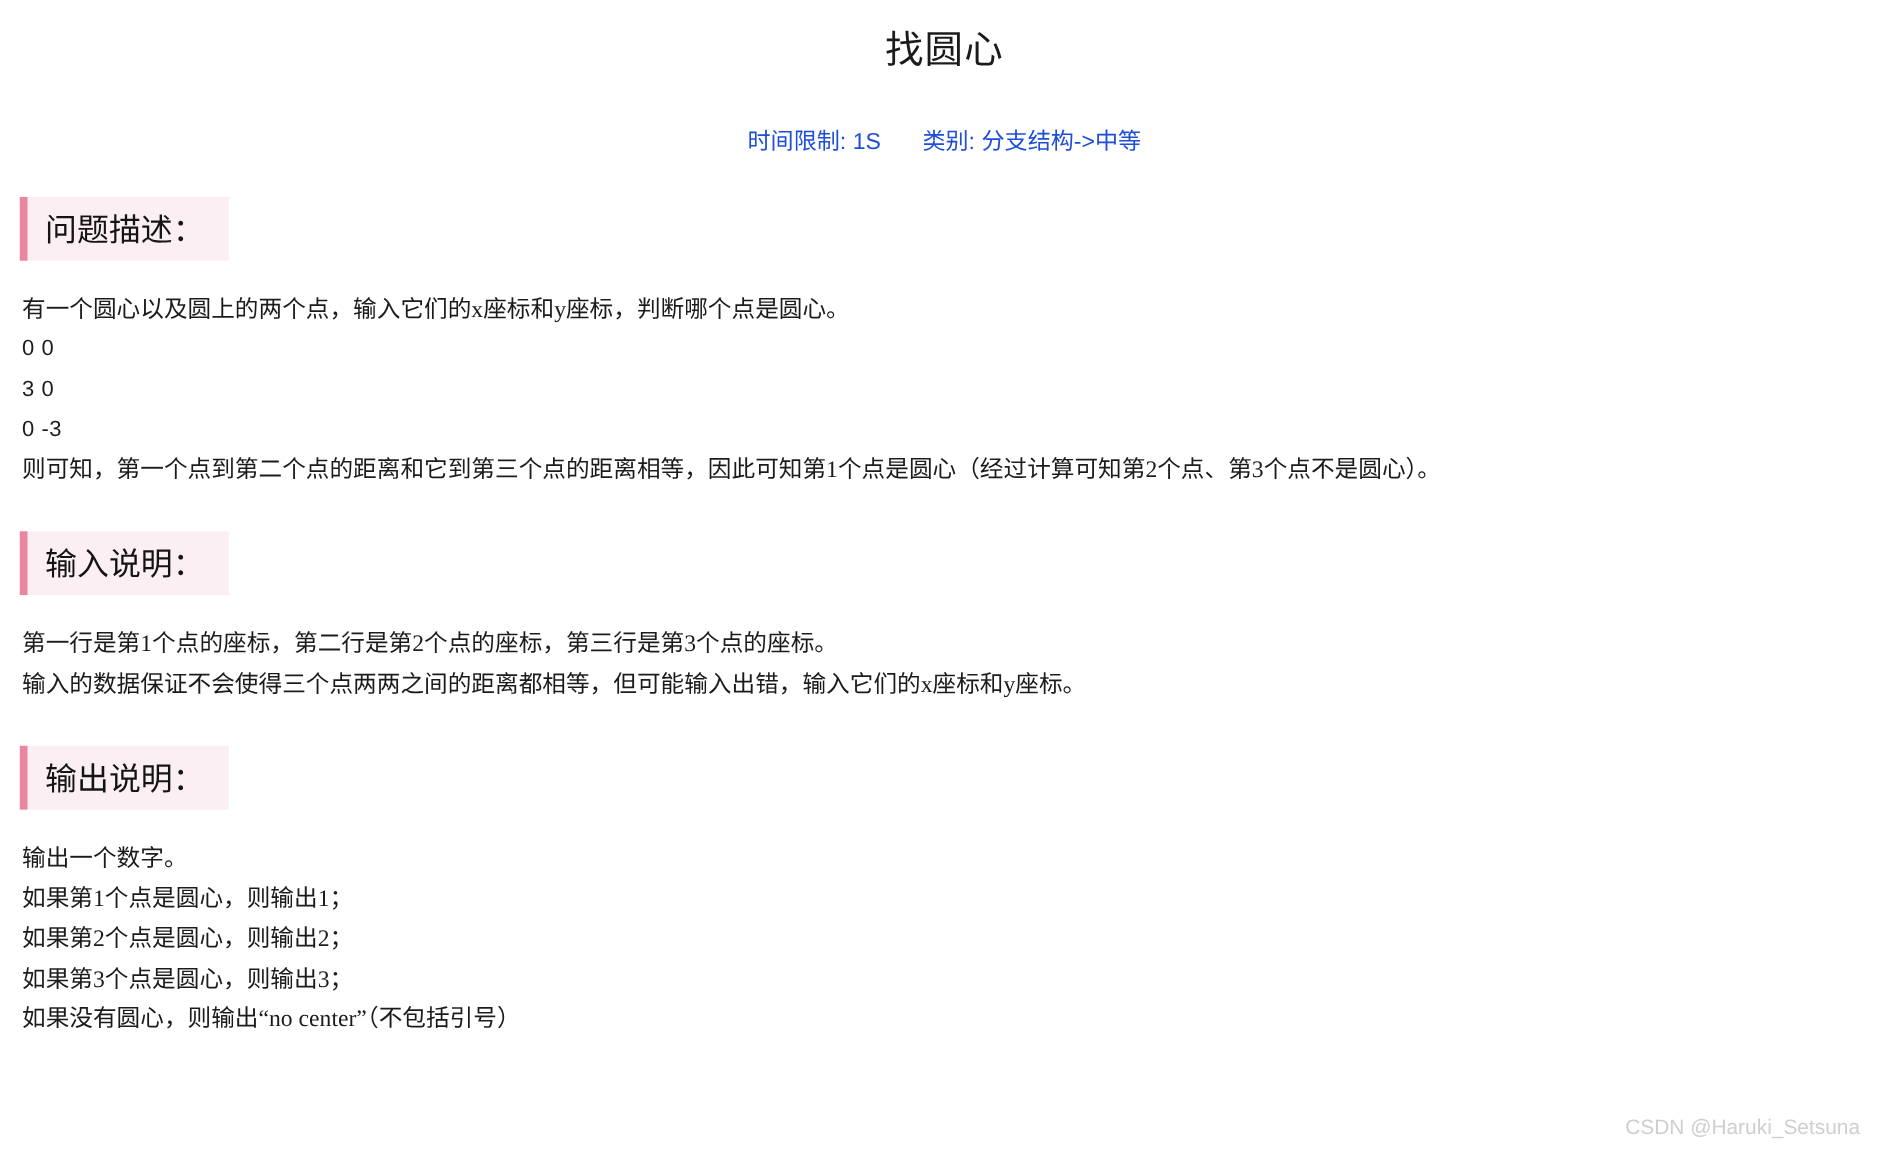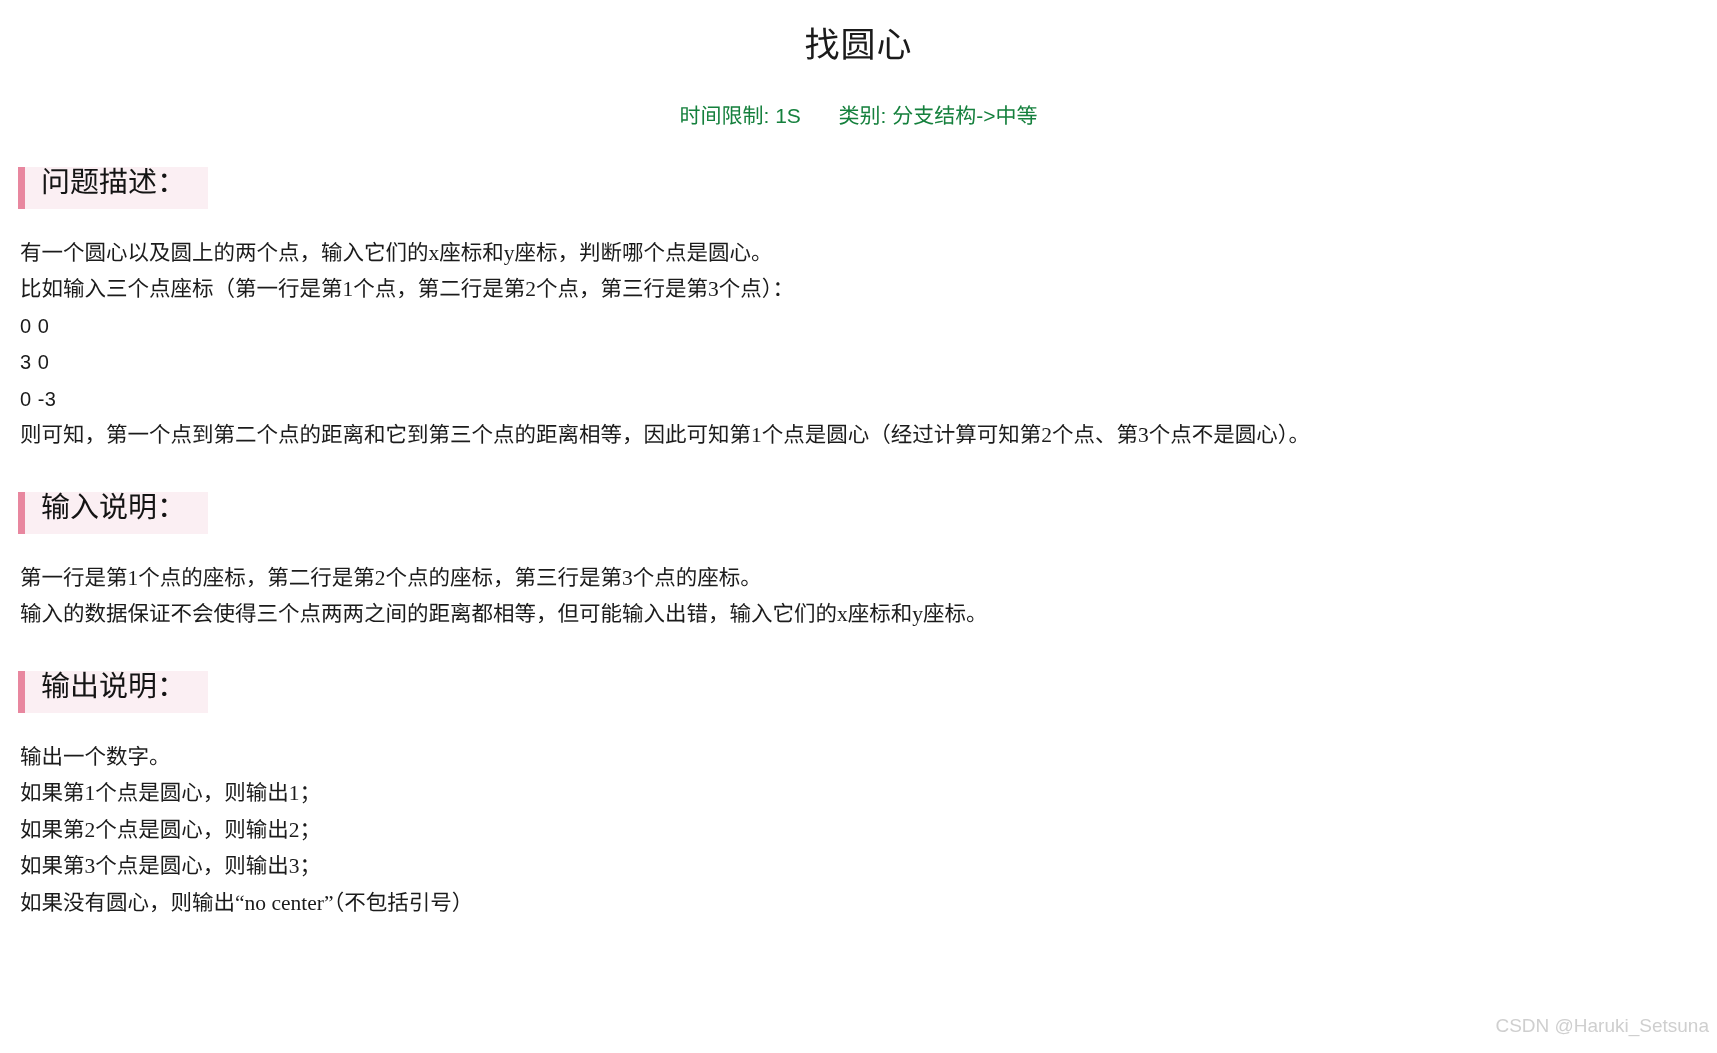--- a/index.html
+++ b/index.html
@@ -26,33 +26,33 @@
     font-size: 35px;
     font-weight: normal;
     color: #1b1b1b;
     margin: 16px 0 0 0;
     letter-spacing: 1px;
   }
   .meta {
     text-align: center;
     font-family: "Liberation Sans", sans-serif;
     font-size: 21px;
-    color: #15803d;
-    margin-top: 32px;
+    color: #1d4ed8;
+    margin-top: 44px;
   }
   .meta .meta-gap {
     display: inline-block;
     width: 26px;
   }
   .section-head {
     margin: 38px 0 0 18px;
     display: inline-block;
     background: #fbeff3;
     border-left: 7px solid #e8879f;
-    padding: 0 22px 10px 16px;
+    padding: 16px 22px 10px 16px;
     font-family: "Liberation Sans", sans-serif;
     font-size: 29px;
     color: #141414;
     line-height: 1.1;
   }
   .body-block {
     margin: 26px 0 0 20px;
     font-size: 21.5px;
     line-height: 36.5px;
     color: #1b1b1b;
@@ -60,21 +60,21 @@
   .body-block .line {
     white-space: pre-wrap;
   }
   .mono {
     font-family: Liberation Sans, sans-serif;
     font-size: 20px;
     letter-spacing: 0.5px;
   }
   .watermark {
     position: absolute;
-    right: 8px;
+    right: 26px;
     bottom: 16px;
     font-family: "Liberation Sans", sans-serif;
     font-size: 19px;
     color: #cfcfcf;
   }
 </style>
 </head>
 <body>
 
 <div class="page">
@@ -84,21 +84,20 @@
   <div class="meta">
     <span>时间限制: 1S</span>
     <span class="meta-gap"></span>
     <span>类别: 分支结构-&gt;中等</span>
   </div>
 
   <div>
     <div class="section-head">问题描述：</div>
     <div class="body-block">
       <div class="line">有一个圆心以及圆上的两个点，输入它们的x座标和y座标，判断哪个点是圆心。</div>
-      <div class="line">比如输入三个点座标（第一行是第1个点，第二行是第2个点，第三行是第3个点）：</div>
       <div class="line mono">0 0</div>
       <div class="line mono">3 0</div>
       <div class="line mono">0 -3</div>
       <div class="line">则可知，第一个点到第二个点的距离和它到第三个点的距离相等，因此可知第1个点是圆心（经过计算可知第2个点、第3个点不是圆心）。</div>
     </div>
   </div>
 
   <div>
     <div class="section-head">输入说明：</div>
     <div class="body-block">

